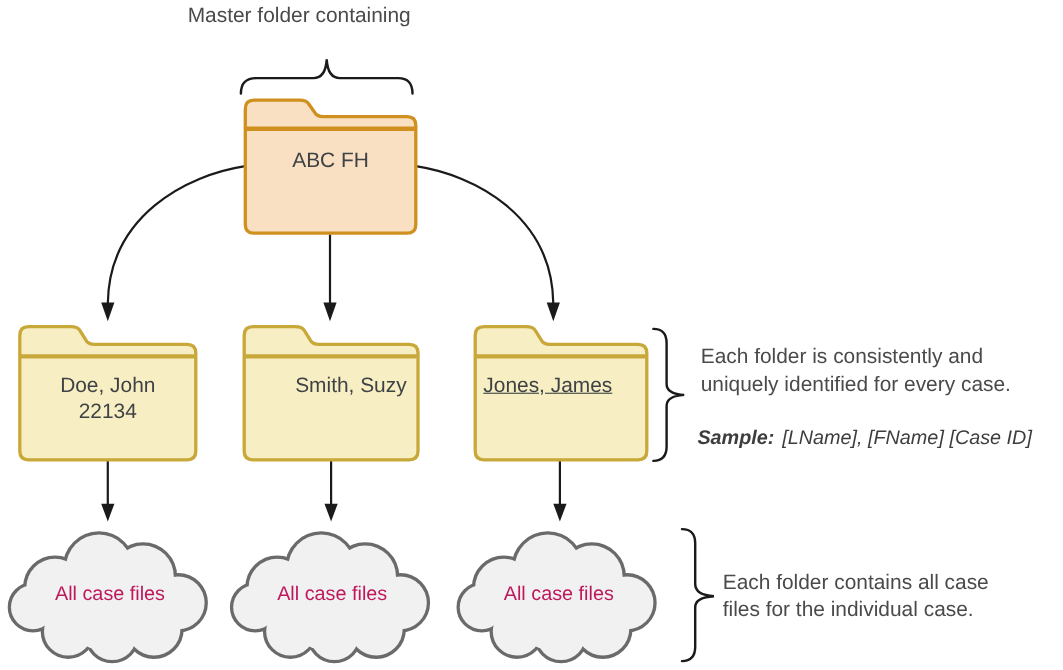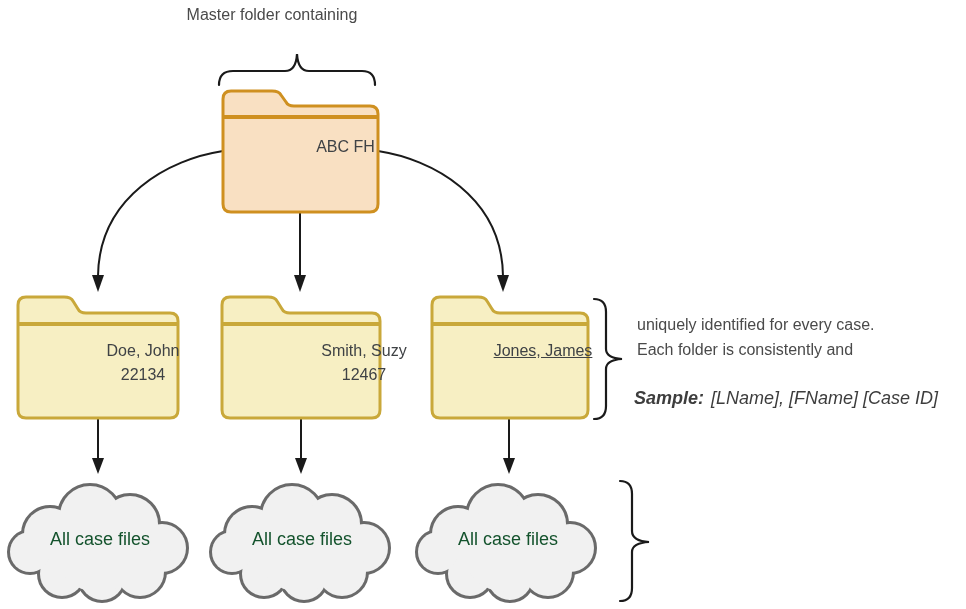--- a/index.html
+++ b/index.html
@@ -7,28 +7,28 @@
     position:relative;
     width:966px;height:609px;
     overflow:hidden;
     background:#ffffff;
     font-family:"Liberation Sans","DejaVu Sans",sans-serif;
   }
   .layer{position:absolute;left:0;top:0;}
   .txt{
     position:absolute;
     color:#4a4a4a;
-    font-size:16px;
+    font-size:19px;
     line-height:25px;
     white-space:nowrap;
   }
   .center{text-align:center;}
   .top-anno{line-height:26px;}
-  .folder-label{color:#3f4245;line-height:24px;margin-left:45px;}
-  .cloud-label{font-size:18px;color:#14532d;}
+  .folder-label{color:#3f4245;line-height:24px;}
+  .cloud-label{font-size:18px;color:#be185d;}
   .sample{font-size:18px;font-style:italic;color:#3d3d3d;}
   .sample .sample-label{font-weight:bold;margin-right:7px;}
   .brace{fill:none;stroke-width:2.2;stroke-linecap:round;}
   .arrow{fill:none;stroke-width:2;}
   .folder-outline{stroke-width:3;stroke-linejoin:round;}
   .folder-divider{fill:none;stroke-width:4;}
 </style>
 </head>
 <body>
 
@@ -122,33 +122,36 @@
   <div class="txt center folder-label" style="left:223px;top:135px;width:155px;">
     <div>ABC FH</div>
   </div>
 
   <div class="txt center folder-label" style="left:18px;top:339px;width:160px;">
     <div>Doe, John</div>
     <div>22134</div>
   </div>
   <div class="txt center folder-label" style="left:240px;top:339px;width:158px;">
     <div>Smith, Suzy</div>
-    <div>12467</div>
   </div>
   <div class="txt center folder-label" style="left:432px;top:339px;width:132px;text-decoration:underline;">
     <div>Jones, James</div>
   </div>
 
   <div class="txt center cloud-label" style="left:10px;top:527px;width:180px;">All case files</div>
   <div class="txt center cloud-label" style="left:212px;top:527px;width:180px;">All case files</div>
   <div class="txt center cloud-label" style="left:418px;top:527px;width:180px;">All case files</div>
 
   <div class="txt" style="left:637px;top:312px;">
+    <div>Each folder is consistently and</div>
     <div>uniquely identified for every case.</div>
-    <div>Each folder is consistently and</div>
   </div>
 
   <div class="txt sample" style="left:634px;top:386px;">
     <span class="sample-label">Sample:</span><span>[LName], [FName] [Case ID]</span>
   </div>
 
+  <div class="txt" style="left:657px;top:517px;">
+    <div>Each folder contains all case</div>
+    <div>files for the individual case.</div>
+  </div>
 
 </div>
 
 </body></html>

